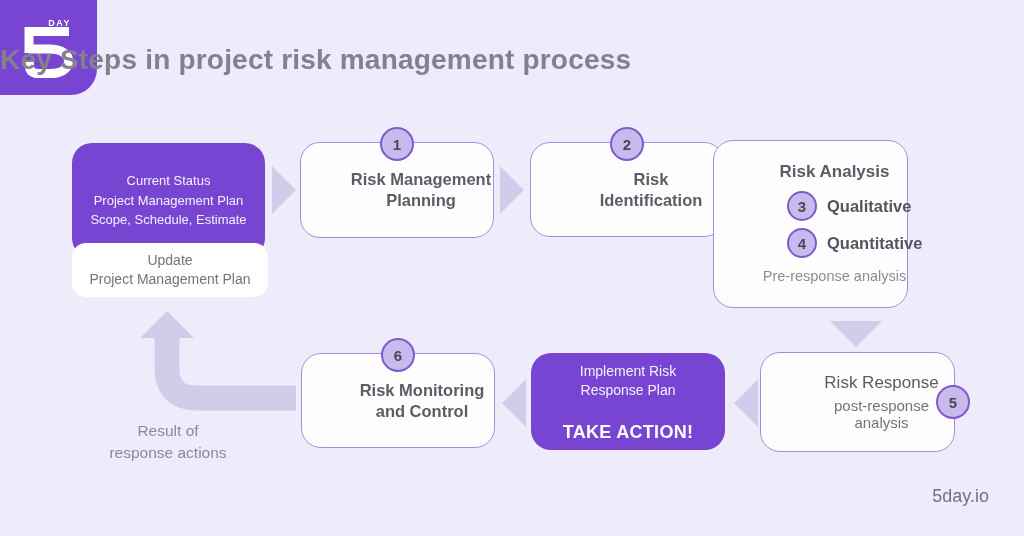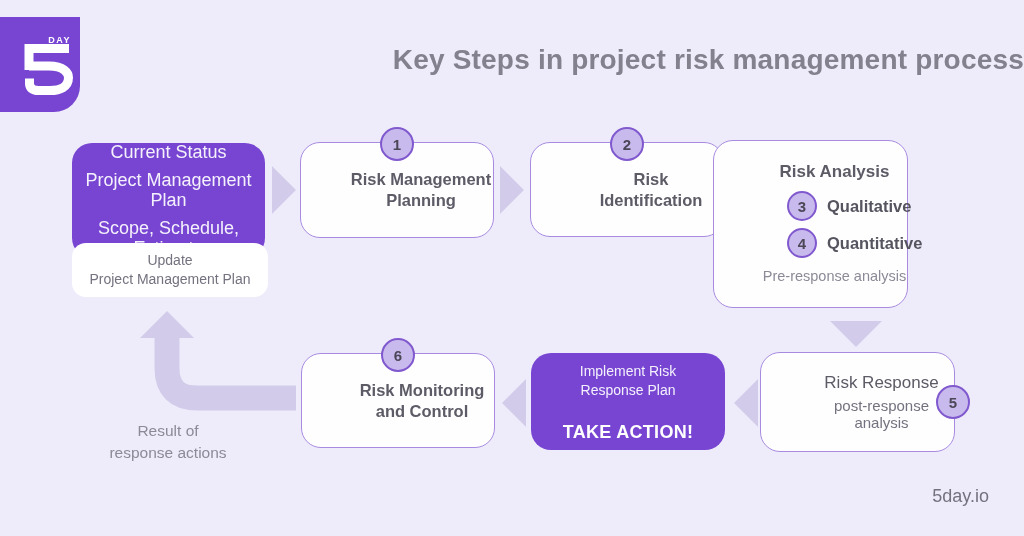--- a/index.html
+++ b/index.html
@@ -1,33 +1,33 @@
 <!DOCTYPE html>
 <html><head>
 <meta charset="utf-8">
 <style>
   html,body{margin:0;padding:0;}
   body{font-family:"Liberation Sans", sans-serif;background:#ffffff;}
   #canvas{position:relative;width:1024px;height:536px;background:#EEECFA;overflow:hidden;}
 
   
-  .logo{position:absolute;left:0;top:17px;width:80px;height:95px;background:#7845D2;border-radius:0 0 26px 0;}
+  .logo{position:absolute;left:0;top:0;width:97px;height:95px;background:#7845D2;border-radius:0 0 26px 0;}
 
   
-  .title{position:absolute;left:0;right:0;top:44px;margin:0;text-align:right;
+  .title{position:absolute;left:0;right:0;top:44px;margin:0;text-align:left;
          font-size:28px;font-weight:bold;color:#82818D;letter-spacing:.2px;}
 
   
   .box{position:absolute;box-sizing:border-box;border-radius:20px;display:flex;flex-direction:column;
        align-items:center;justify-content:center;text-align:center;}
   .outline{background:#FFFEFF;border:1.5px solid #A88BE1;padding-left:48px;}
   .purple{background:#7845D2;color:#F4F1FC;}
   .step-label{font-size:16.5px;font-weight:bold;color:#5C5B66;line-height:21px;}
 
-  #status-box{left:72px;top:143px;width:193px;height:115px;font-size:18px;line-height:19.5px;justify-content:space-between;}
+  #status-box{left:72px;top:143px;width:193px;height:115px;font-size:13px;line-height:19.5px;}
   #update-box{left:72px;top:243px;width:196px;height:54px;background:#ffffff;border-radius:14px;
               color:#73727F;font-size:14px;line-height:19.5px;}
   #box-step1{left:300px;top:142px;width:194px;height:96px;}
   #box-step2{left:530px;top:142px;width:194px;height:95px;}
   #box-analysis{left:713px;top:140px;width:195px;height:168px;justify-content:flex-start;padding-top:21px;}
   #box-response{left:760px;top:352px;width:195px;height:100px;}
   #box-action{left:531px;top:353px;width:194px;height:97px;font-size:14px;line-height:19px;}
   #box-step6{left:301px;top:353px;width:194px;height:95px;}
 
   .analysis-title{font-size:17px;font-weight:bold;color:#5C5B66;}

